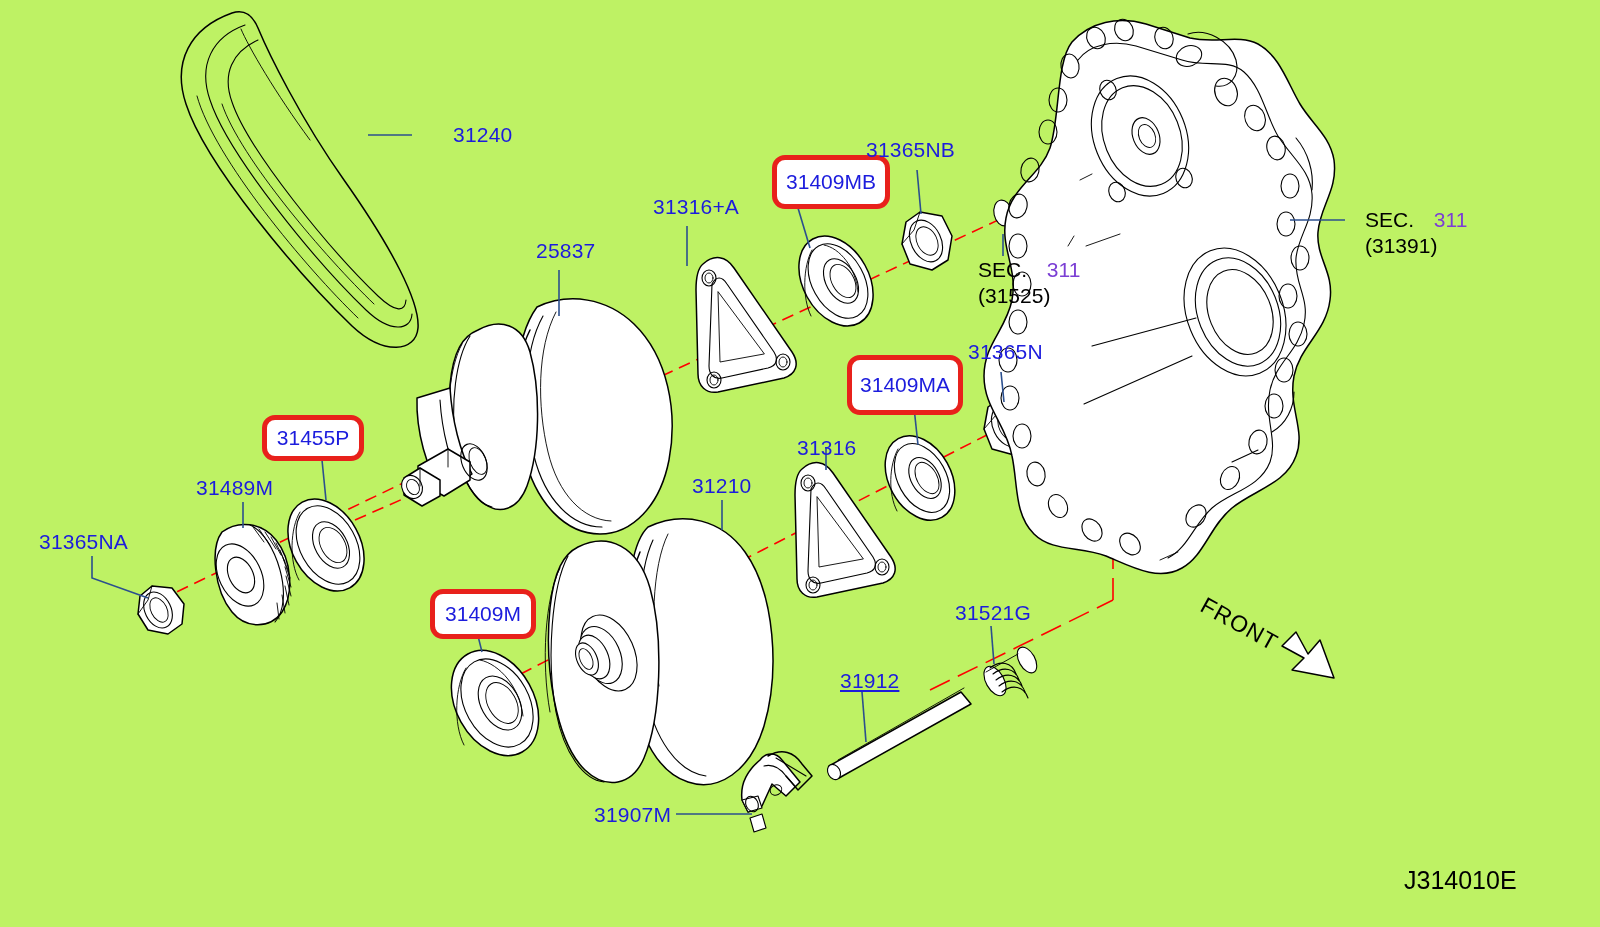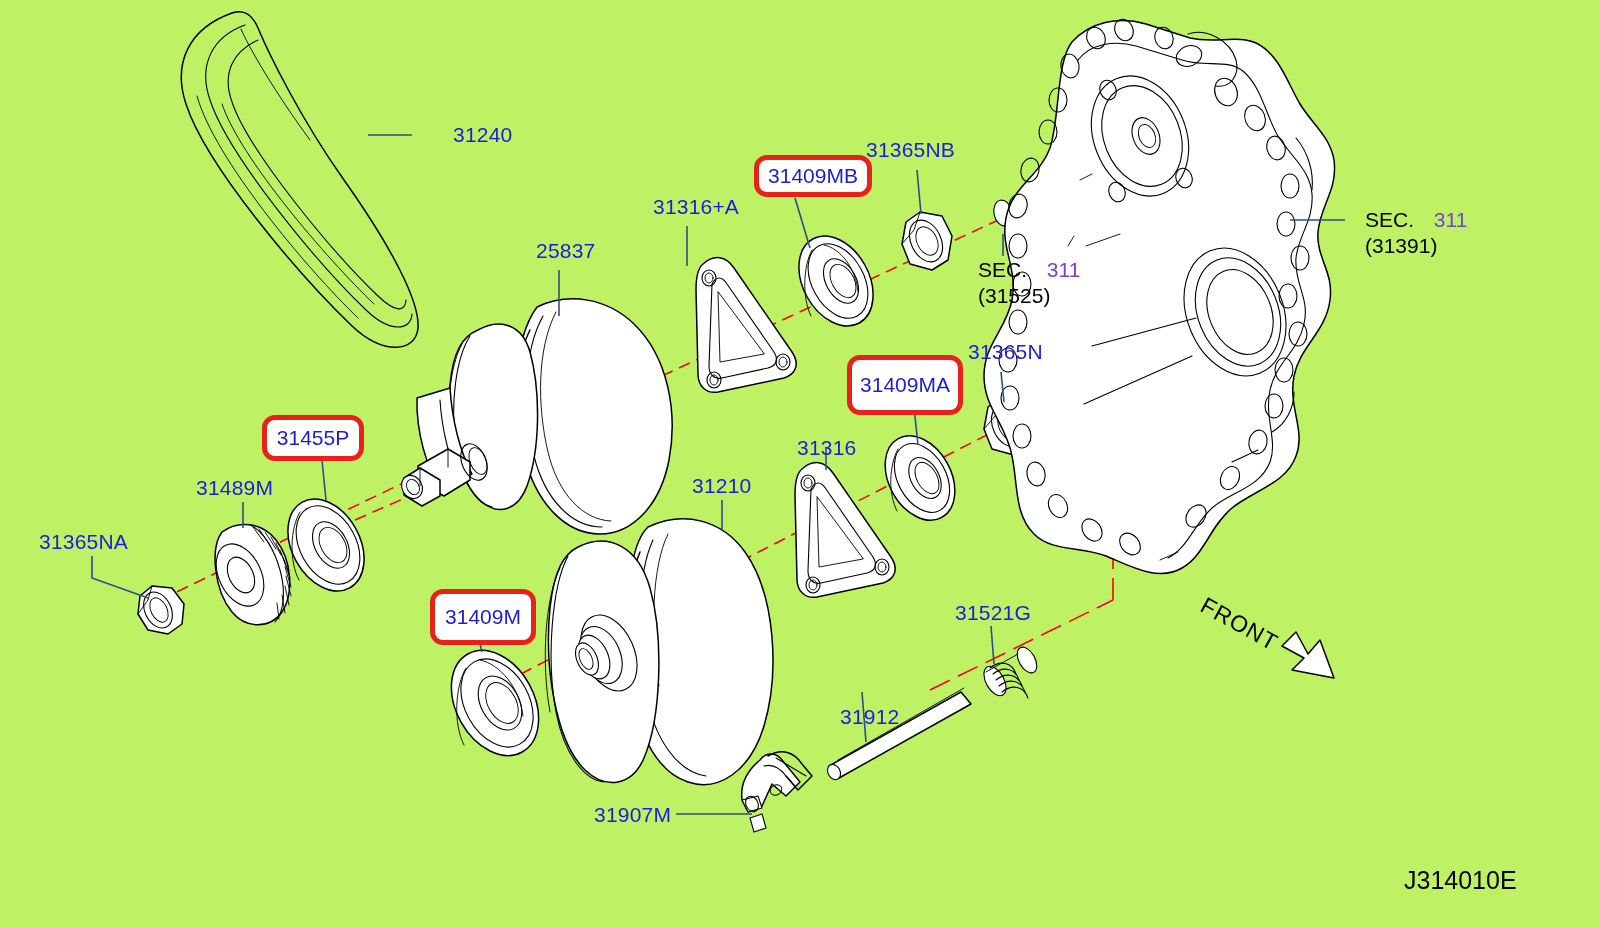--- a/index.html
+++ b/index.html
@@ -459,21 +459,21 @@
     </g>
 
   </svg>
 
   <div class="lbl" style="left:453px; top:124px;">31240</div>
 
   <div class="lbl" style="left:536px; top:240px;">25837</div>
 
   <div class="lbl" style="left:653px; top:196px;">31316+A</div>
 
-  <div class="lbl-hi" style="left:754px; top:155px; width:118px; height:42px;">
+  <div class="lbl-hi" style="left:772px; top:155px; width:118px; height:54px;">
     <span>31409MB</span>
   </div>
 
   <div class="lbl" style="left:866px; top:139px;">31365NB</div>
 
   <div class="lbl-hi" style="left:847px; top:355px; width:116px; height:60px;">
     <span>31409MA</span>
   </div>
 
   <div class="lbl" style="left:968px; top:341px;">31365N</div>
@@ -483,27 +483,27 @@
   <div class="lbl-hi" style="left:262px; top:415px; width:102px; height:46px;">
     <span>31455P</span>
   </div>
 
   <div class="lbl" style="left:196px; top:477px;">31489M</div>
 
   <div class="lbl" style="left:39px; top:531px;">31365NA</div>
 
   <div class="lbl" style="left:692px; top:475px;">31210</div>
 
-  <div class="lbl-hi" style="left:430px; top:589px; width:106px; height:56px;">
+  <div class="lbl-hi" style="left:430px; top:589px; width:106px; height:50px;">
     <span>31409M</span>
   </div>
 
   <div class="lbl" style="left:955px; top:602px;">31521G</div>
 
-  <div class="lbl" style="left:840px; top:706px;">31912</div>
+  <div class="lbl" style="left:840px; top:670px;text-decoration:underline;">31912</div>
 
   <div class="lbl" style="left:594px; top:804px;">31907M</div>
 
   <div class="sec" style="left:978px; top:257px;">
     <span>SEC.</span>
     <span class="num" style="margin-left:14px;">311</span>
     <br>
     <span class="sub">(31525)</span>
   </div>
 

